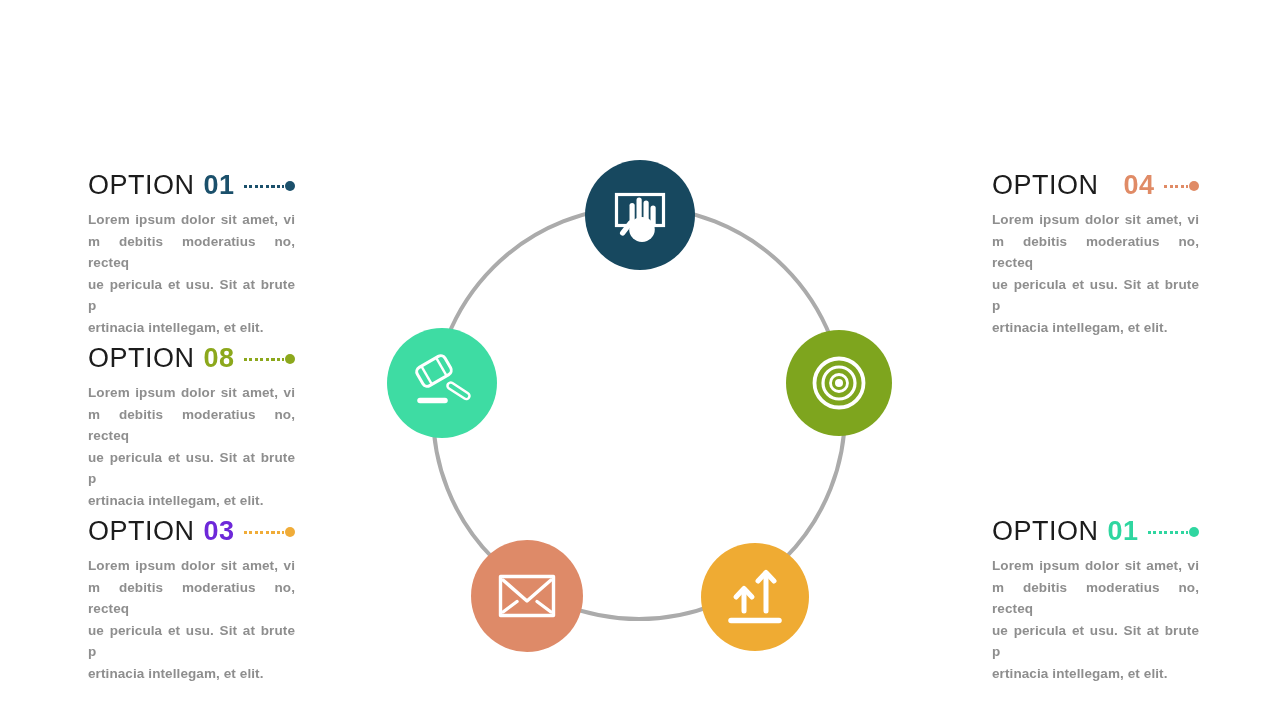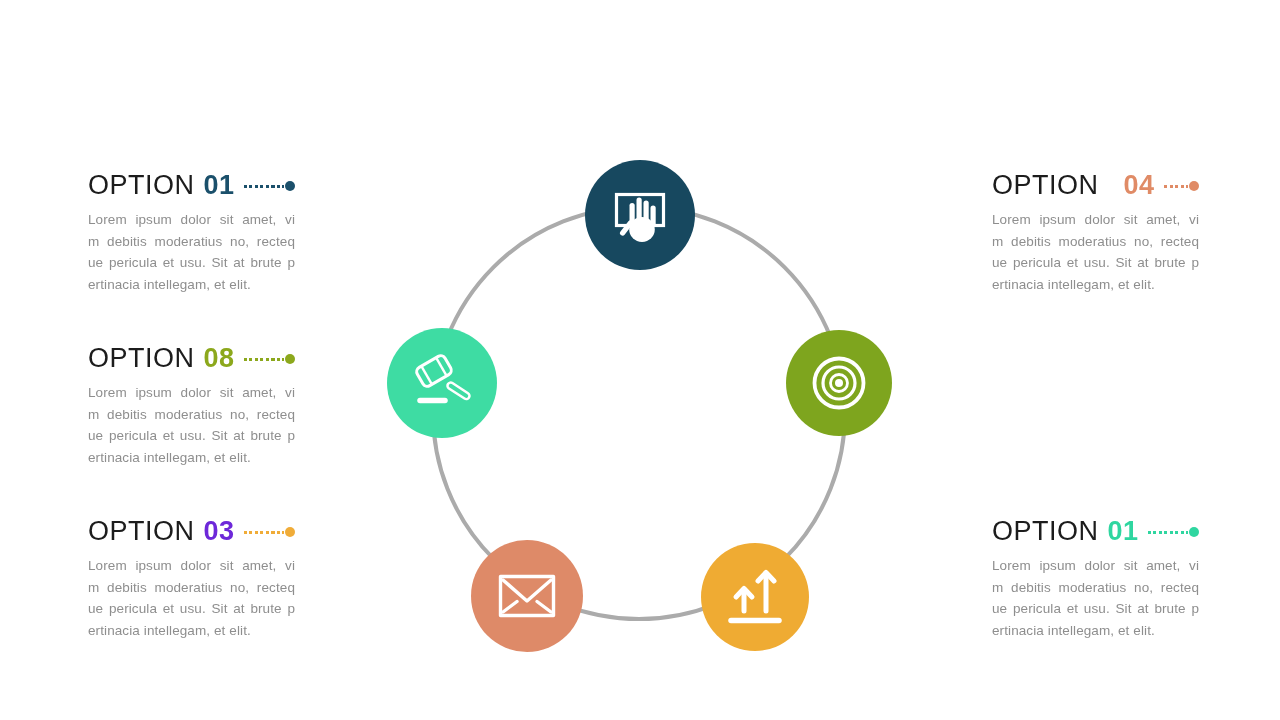--- a/index.html
+++ b/index.html
@@ -28,21 +28,21 @@
   .opt-head { display: flex; align-items: center; height: 30px; white-space: nowrap; }
   .opt-label { font-size: 27px; font-weight: 400; color: #1c1c1c; letter-spacing: .5px; }
   .opt-num   { font-size: 27px; font-weight: 700; margin-left: 9px; letter-spacing: .5px; }
 
   .connector { flex: 1; display: flex; align-items: center; margin-left: 9px; margin-top: 2px; }
   .dots { flex: 1; height: 3px;
           background-image: repeating-linear-gradient(to right, currentColor 0 3px, transparent 3px 5.5px); }
   .enddot { width: 10px; height: 10px; border-radius: 50%; background: currentColor; margin-left: 1px; flex: none; }
 
   .opt-body { margin-top: 9px; font-size: 13.5px; line-height: 21.5px; color: #8e8e8e; letter-spacing: .1px; }
-  .bl { text-align: justify; text-align-last: justify; }
+  .bl { text-align: justify; text-align-last: justify; font-weight: bold; }
   .bl:last-child { text-align-last: left; }
 
   
   .diagram { position: absolute; left: 370px; top: 140px; width: 540px; height: 540px; }
 </style>
 </head>
 <body>
 
 <div class="slide">
 

